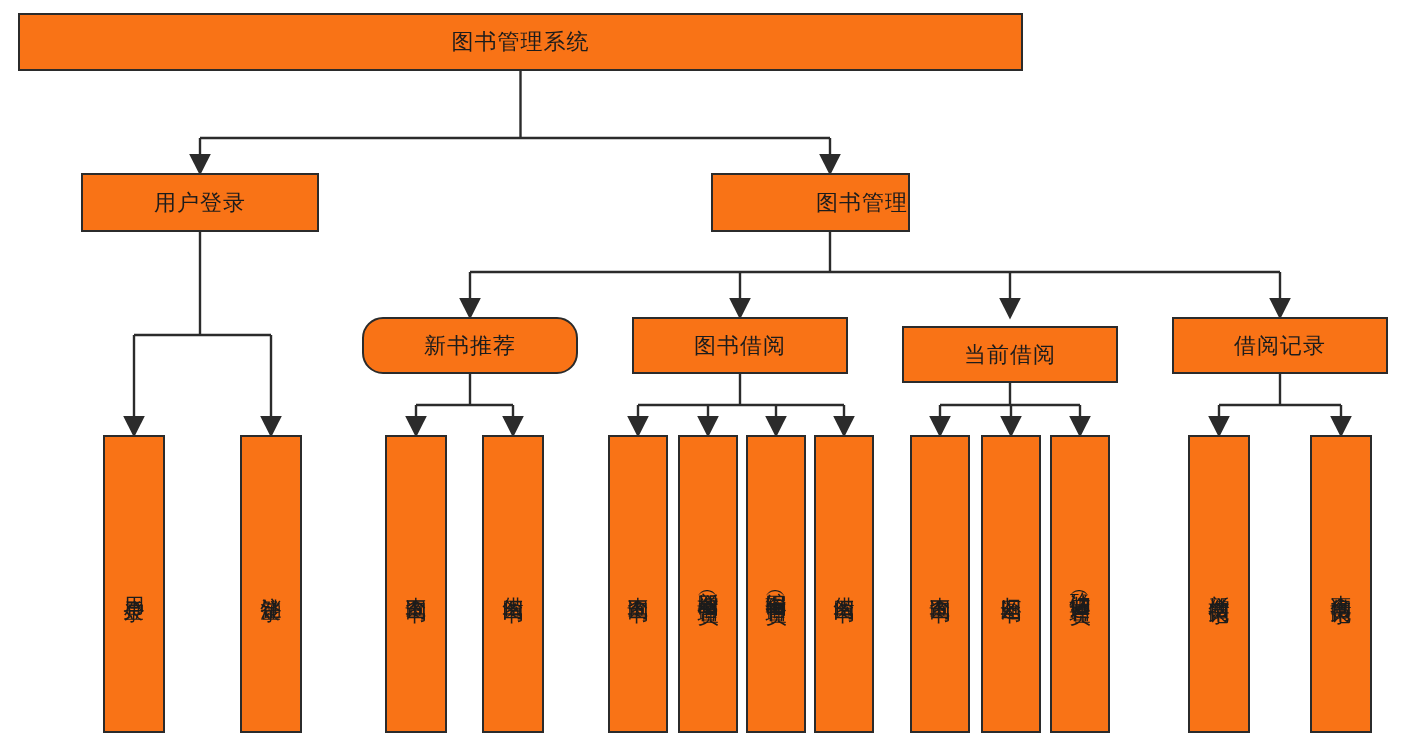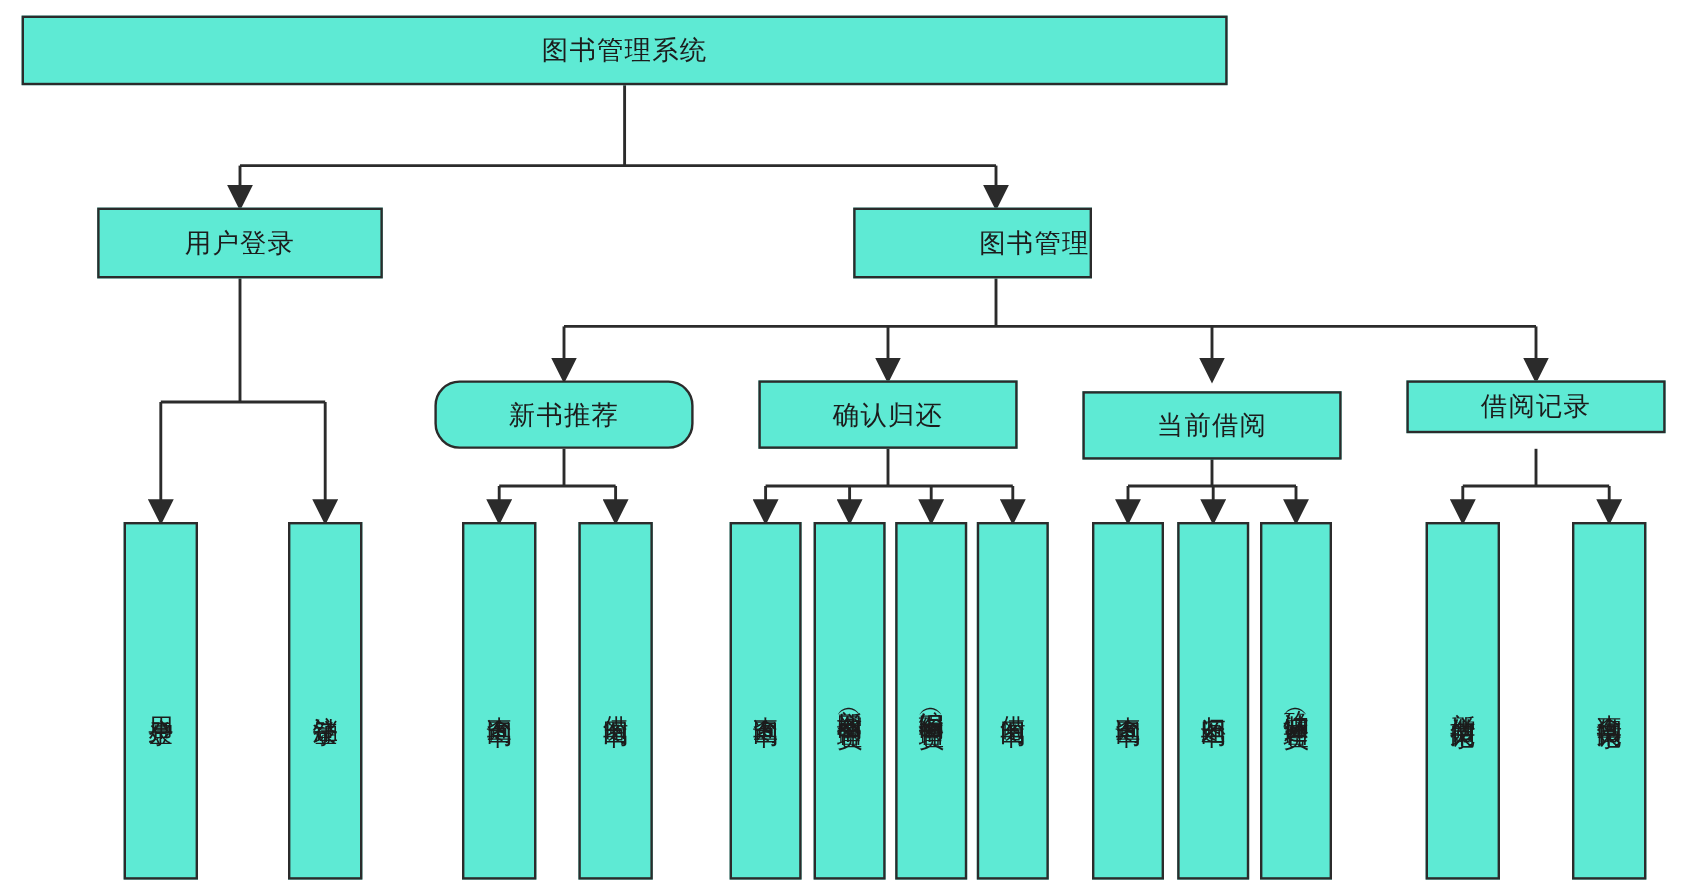--- a/index.html
+++ b/index.html
@@ -21,21 +21,21 @@
     position: absolute;
     left: 0;
     top: 0;
     width: 1405px;
     height: 747px;
     pointer-events: none;
   }
   .node {
     position: absolute;
     box-sizing: border-box;
-    background: #5eead4;
+    background: #f97316;
     border: 2px solid #2b2b2b;
     display: flex;
     align-items: center;
     justify-content: center;
     color: #1c1c1c;
   }
   .node.h {
     font-size: 22px;
     letter-spacing: 1px;
   }
@@ -122,26 +122,26 @@
       <div class="node h" style="left: 81px; top: 173px; width: 238px; height: 59px;">
         <span class="lbl">用户登录</span>
       </div>
       <div class="node h" style="left: 711px; top: 173px; width: 199px; height: 59px; justify-content: flex-end;">
         <span class="lbl">图书管理</span>
       </div>
       <div class="node h" style="left: 362px; top: 317px; width: 216px; height: 57px; border-radius: 21px;">
         <span class="lbl">新书推荐</span>
       </div>
       <div class="node h" style="left: 632px; top: 317px; width: 216px; height: 57px;">
-        <span class="lbl">确认归还</span>
+        <span class="lbl">图书借阅</span>
       </div>
       <div class="node h" style="left: 902px; top: 326px; width: 216px; height: 57px;">
         <span class="lbl">当前借阅</span>
       </div>
-      <div class="node h" style="left: 1172px; top: 317px; width: 216px; height: 44px;">
+      <div class="node h" style="left: 1172px; top: 317px; width: 216px; height: 57px;">
         <span class="lbl">借阅记录</span>
       </div>
       <div class="node v" style="left: 103px; top: 435px; width: 62px; height: 298px;">
         <span class="lbl">用户登录</span>
       </div>
       <div class="node v" style="left: 240px; top: 435px; width: 62px; height: 298px;">
         <span class="lbl">注销登录</span>
       </div>
       <div class="node v" style="left: 385px; top: 435px; width: 62px; height: 298px;">
         <span class="lbl">查询图书</span>

